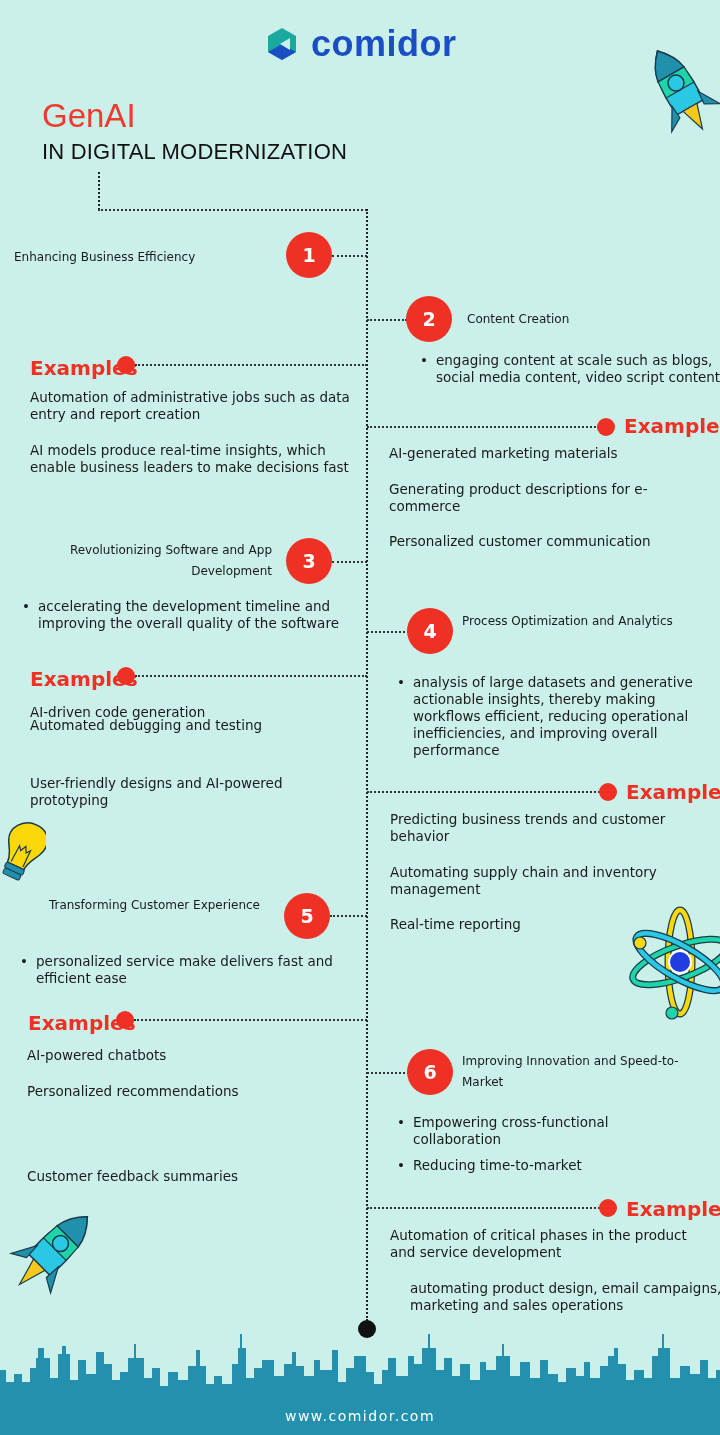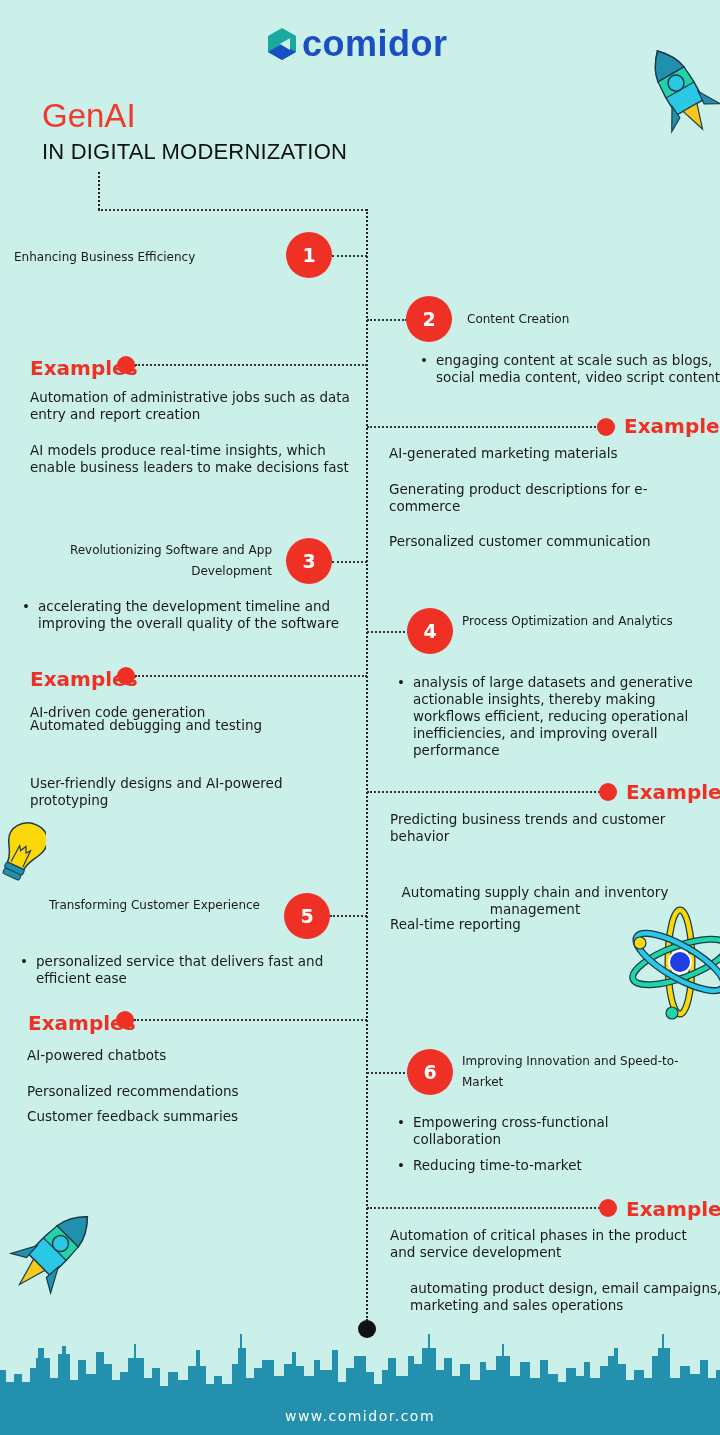--- a/index.html
+++ b/index.html
@@ -5,21 +5,21 @@
   * { margin: 0; padding: 0; box-sizing: border-box; }
   html, body { width: 720px; height: 1435px; }
   body {
     background: #cbf0ea;
     font-family: "DejaVu Sans", sans-serif;
     color: #1a1a1a;
     position: relative;
     overflow: hidden;
   }
   .abs { position: absolute; }
-  .logo { left: 266px; top: 26px; display: flex; align-items: center; gap: 4px; }
+  .logo { left: 266px; top: 26px; display: flex; align-items: center; gap: 13px; }
   .logo-text { font-family: "Liberation Sans", sans-serif; font-weight: bold; font-size: 36px; color: #1a4fc4; letter-spacing: 0.5px; line-height: 36px; }
   .title-main { left: 42px; top: 97px; font-family: "Liberation Sans", sans-serif; font-size: 33px; color: #f03a2e; font-weight: 500; }
   .title-sub { left: 42px; top: 139px; font-family: "Liberation Sans", sans-serif; font-size: 22px; color: #111; letter-spacing: 0.2px; }
 
   
   .vline { border-left: 2px dotted #222; width: 0; }
   .hline { border-top: 2px dotted #333; height: 0; }
 
   .num {
     width: 46px; height: 46px; border-radius: 50%;
@@ -112,44 +112,44 @@
 <div class="abs hline" style="left:367px;top:631px;width:42px;"></div>
 <div class="abs num" style="left:407px;top:608px;">4</div>
 <div class="abs sec-title" style="left:462px;top:611px;width:240px;">Process Optimization and Analytics</div>
 <ul class="abs bullets" style="left:393px;top:674px;width:320px;">
   <li>analysis of large datasets and generative actionable insights, thereby making workflows efficient, reducing operational inefficiencies, and improving overall performance</li>
 </ul>
 <div class="abs hline" style="left:367px;top:791px;width:233px;"></div>
 <div class="abs dot" style="left:599px;top:783px;"></div>
 <div class="abs ex-label" style="left:626px;top:780px;">Examples</div>
 <div class="abs ex-item" style="left:390px;top:811px;width:300px;">Predicting business trends and customer behavior</div>
-<div class="abs ex-item" style="left:390px;top:884px;width:290px;text-align:center;">Automating supply chain and inventory management</div>
+<div class="abs ex-item" style="left:390px;top:864px;width:290px;">Automating supply chain and inventory management</div>
 <div class="abs ex-item" style="left:390px;top:916px;width:200px;">Real-time reporting</div>
 
 <svg class="abs" style="left:0px;top:818px;" width="46" height="74" viewBox="0 0 46 74">
   <g transform="rotate(25 23 37)">
     <path d="M23 4 C38 4 44 18 38 30 C34 38 30 42 30 50 L12 50 C12 42 8 38 4 30 C-2 18 8 4 23 4 Z" fill="#fcd80a" stroke="#1b3b4a" stroke-width="1.5"></path>
     <path d="M15 48 L16 30 L19 34 L22 28 L25 34 L28 30 L28 48" fill="none" stroke="#1b3b4a" stroke-width="1.2"></path>
     <rect x="11" y="50" width="20" height="6" rx="2" fill="#2190ad" stroke="#1b3b4a" stroke-width="1"></rect>
     <rect x="12" y="56" width="18" height="6" rx="2" fill="#2190ad" stroke="#1b3b4a" stroke-width="1"></rect>
   </g>
 </svg>
 
 <div class="abs sec-title centered" style="left:20px;top:895px;width:240px;">Transforming Customer Experience</div>
 <div class="abs num" style="left:284px;top:893px;">5</div>
 <div class="abs hline" style="left:330px;top:915px;width:37px;"></div>
 <ul class="abs bullets" style="left:16px;top:953px;width:320px;">
-  <li>personalized service that delivers fast and efficient ease</li>
+  <li>personalized service make delivers fast and efficient ease</li>
 </ul>
 <div class="abs ex-label" style="left:28px;top:1011px;">Examples</div>
 <div class="abs dot" style="left:116px;top:1011px;"></div>
 <div class="abs hline" style="left:134px;top:1019px;width:233px;"></div>
 <div class="abs ex-item" style="left:27px;top:1047px;width:320px;">AI-powered chatbots</div>
 <div class="abs ex-item" style="left:27px;top:1083px;width:320px;">Personalized recommendations</div>
-<div class="abs ex-item" style="left:27px;top:1108px;width:320px;">Customer feedback summaries</div>
+<div class="abs ex-item" style="left:27px;top:1168px;width:320px;">Customer feedback summaries</div>
 
 <svg class="abs" style="left:624px;top:905px;" width="96" height="118" viewBox="0 0 96 118">
   <ellipse cx="56" cy="57" rx="12" ry="52" fill="none" stroke="#1b3b4a" stroke-width="7"></ellipse>
   <ellipse cx="56" cy="57" rx="12" ry="52" fill="none" stroke="#fcd80a" stroke-width="4.5"></ellipse>
   <ellipse cx="56" cy="57" rx="50" ry="16" transform="rotate(-20 56 57)" fill="none" stroke="#1b3b4a" stroke-width="7"></ellipse>
   <ellipse cx="56" cy="57" rx="50" ry="16" transform="rotate(-20 56 57)" fill="none" stroke="#1fd4a8" stroke-width="4.5"></ellipse>
   <ellipse cx="56" cy="57" rx="50" ry="16" transform="rotate(30 56 57)" fill="none" stroke="#1b3b4a" stroke-width="7"></ellipse>
   <ellipse cx="56" cy="57" rx="50" ry="16" transform="rotate(30 56 57)" fill="none" stroke="#2bc8e6" stroke-width="4.5"></ellipse>
   <circle cx="56" cy="57" r="11" fill="#1f3de0" stroke="#fff" stroke-width="2"></circle>
   <circle cx="16" cy="38" r="6" fill="#fcd80a" stroke="#1b3b4a" stroke-width="1.2"></circle>

